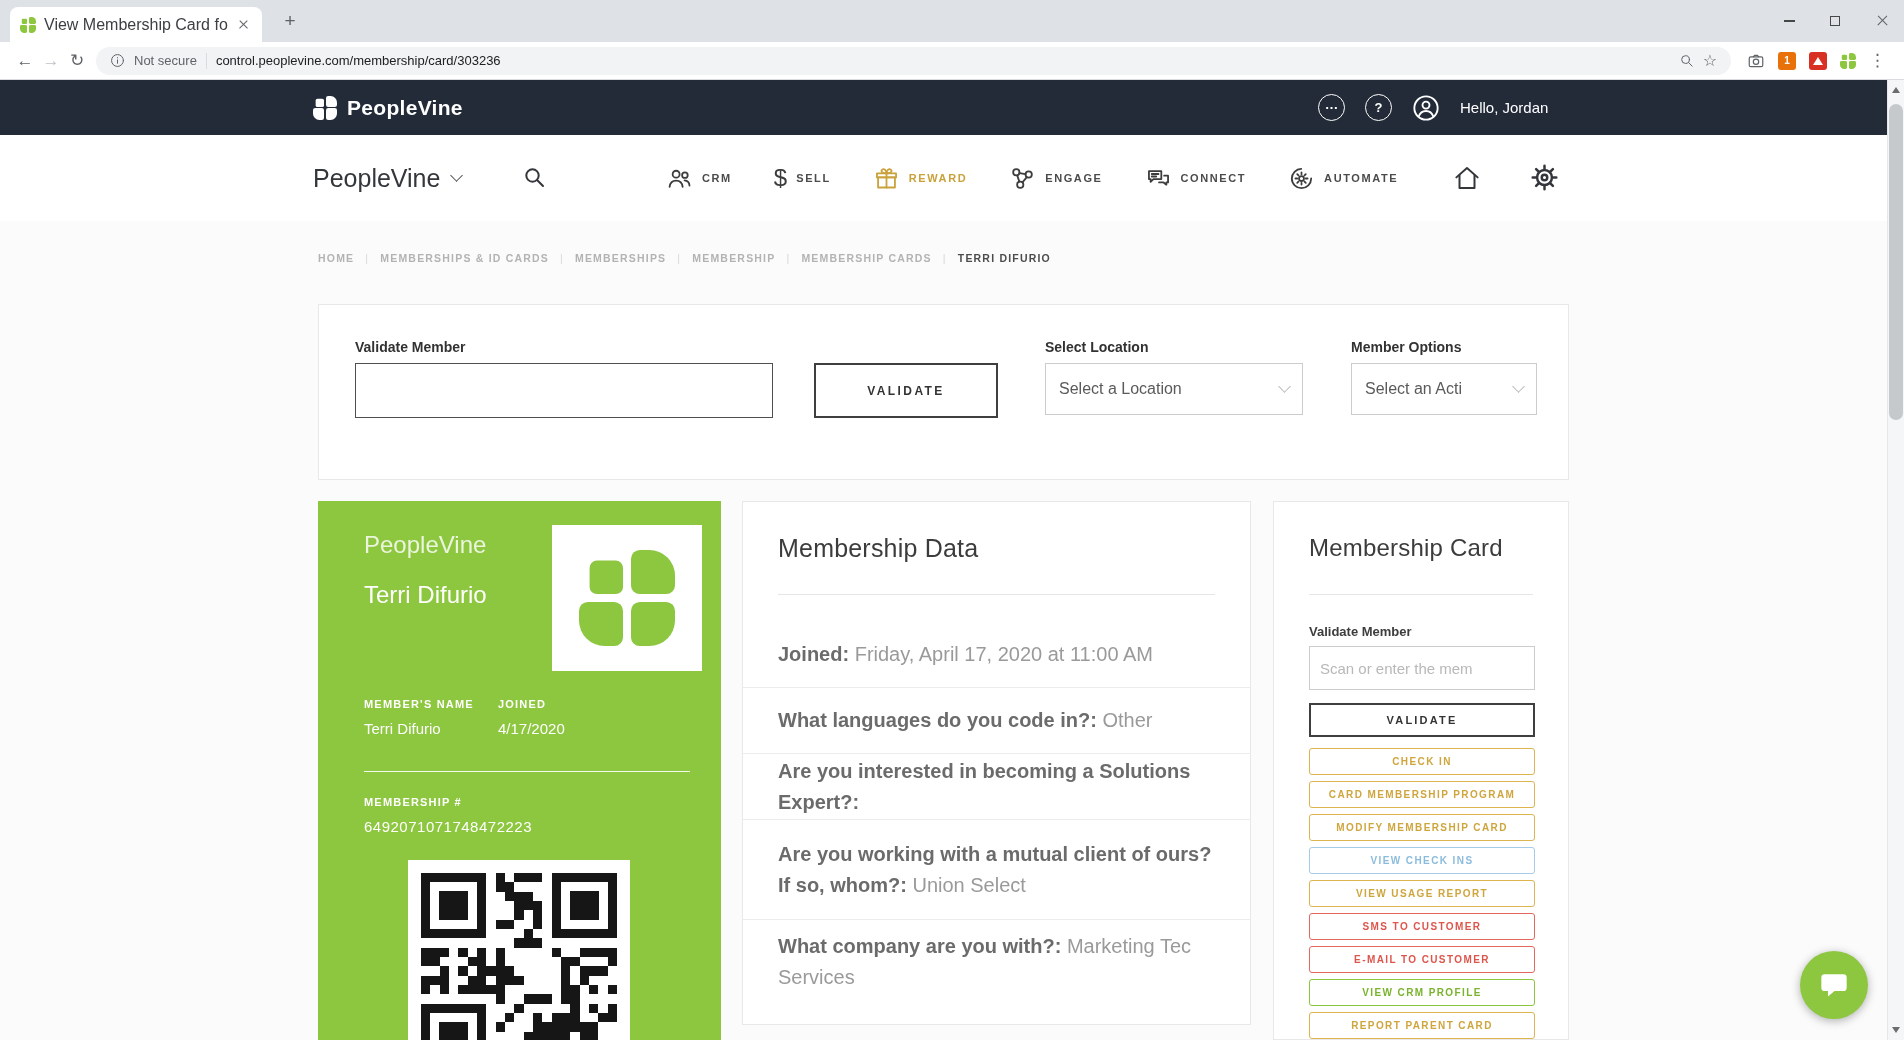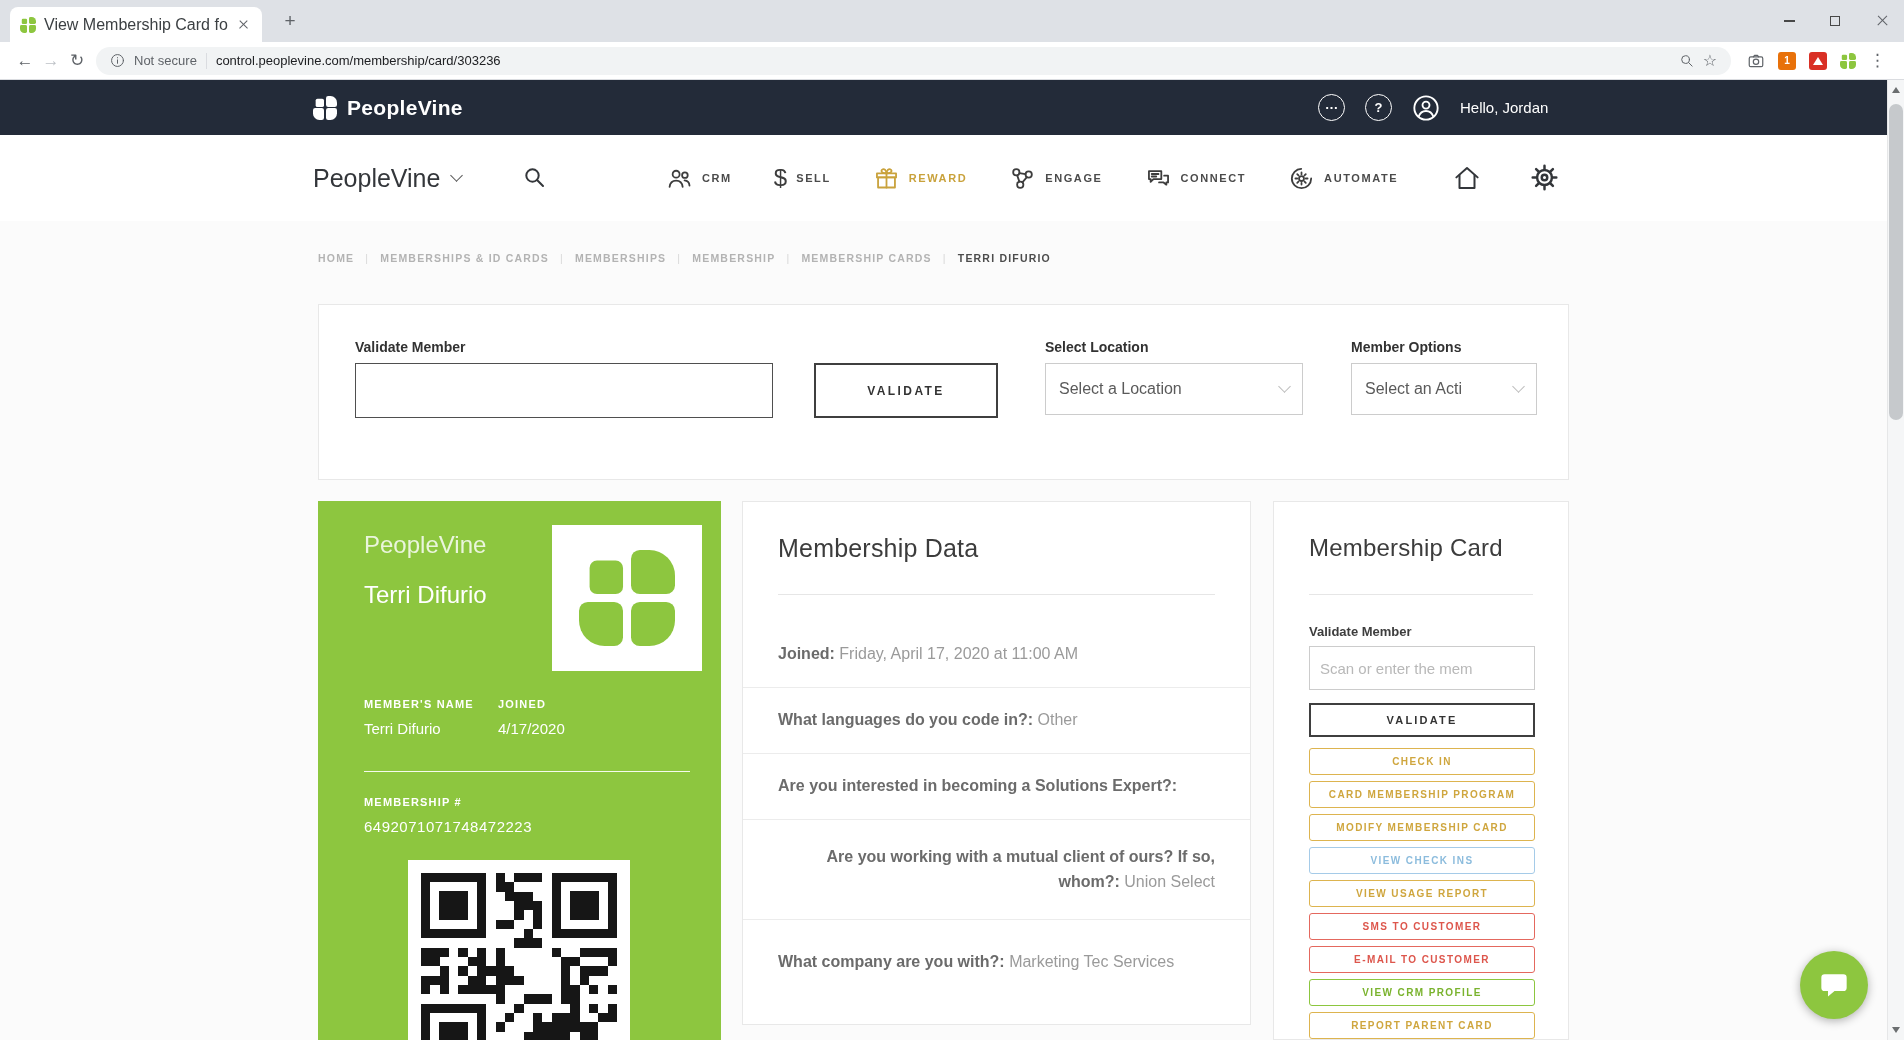--- a/index.html
+++ b/index.html
@@ -117,22 +117,22 @@
   #qr i { background:#161616; }
   .finder { position:absolute; width:65px; height:65px; border:9px solid #161616; }
   .finder::after { content:""; position:absolute; left:9px; top:9px; width:29px; height:29px; background:#161616; }
   .finder.tl { left:0; top:0; } .finder.tr { right:0; top:0; } .finder.bl { left:0; bottom:0; }
 
   
   .dpanel { left:742px; top:421px; width:509px; height:524px; }
   .ptitle { position:absolute; left:35px; top:32px; font-size:25px; font-weight:500; color:#3c3c3c; letter-spacing:.2px; }
   .pdivider { position:absolute; left:35px; right:35px; top:92px; height:1px; background:#e6e6e6; }
   .drows { position:absolute; left:0; top:120px; width:100%; }
-  .mrow { display:flex; align-items:center; padding:0 35px; font-size:16px; color:#9a9a9a;
-    border-bottom:1px solid #ececec; line-height:1.55;text-align:right; }
+  .mrow { display:flex; align-items:center; padding:0 35px; font-size:20px; color:#9a9a9a;
+    border-bottom:1px solid #ececec; line-height:1.55; }
   .mrow .txt { display:block; }
   .mlabel { font-weight:bold; color:#6b6b6b; }
   .mlabel::after { content:": "; }
   .mrow:nth-child(1){ height:66px; } .mrow:nth-child(2){ height:66px; } .mrow:nth-child(3){ height:66px; }
   .mrow:nth-child(4){ height:100px; } .mrow:nth-child(5){ height:84px; border-bottom:none; }
 
   
   .cpanel { left:1273px; top:421px; width:296px; height:539px; }
   .c-vlabel { position:absolute; left:35px; top:122px; font-size:13px; font-weight:bold; color:#3d3d3d; }
   .c-input { position:absolute; left:35px; top:144px; width:226px; height:44px; border:1px solid #ccc;

